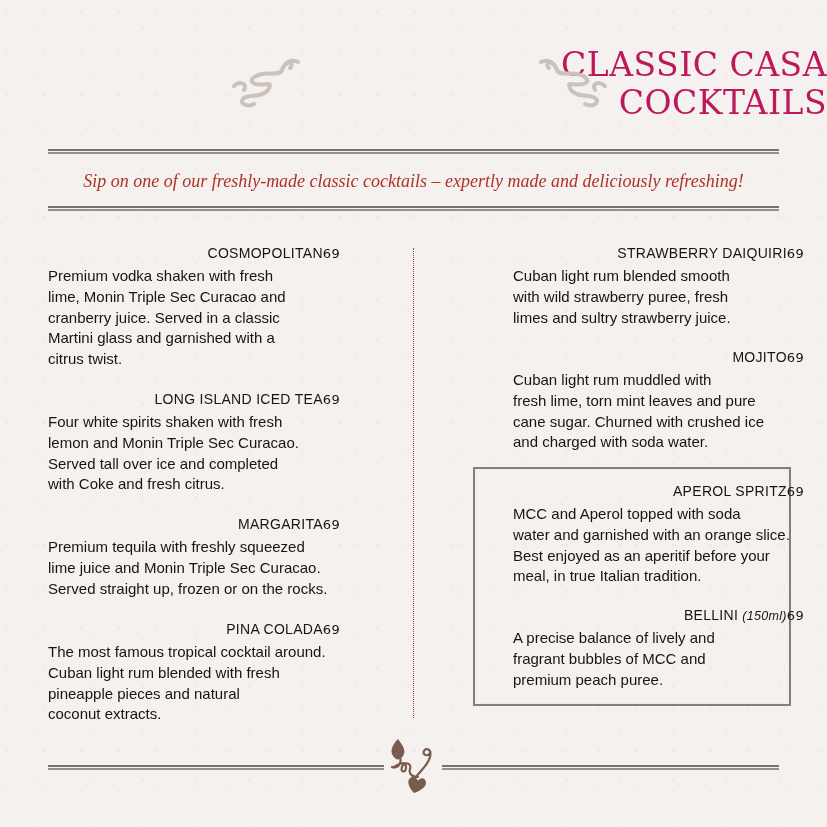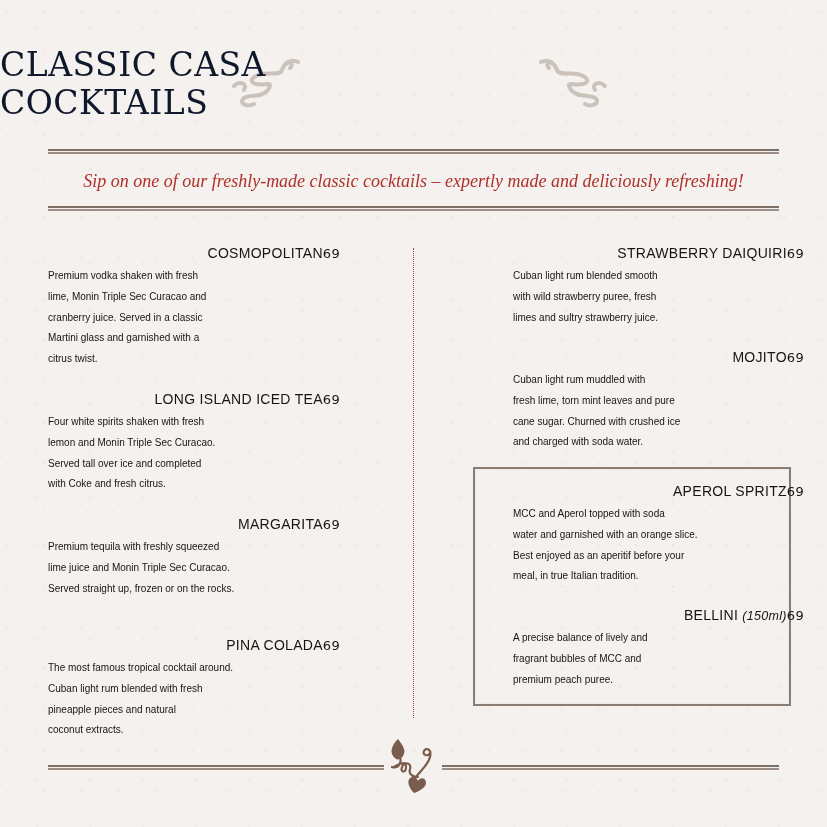--- a/index.html
+++ b/index.html
@@ -10,22 +10,22 @@
         radial-gradient(circle at 20% 30%, rgba(200,190,180,0.12) 0 1px, transparent 2px),
         radial-gradient(circle at 70% 60%, rgba(200,190,180,0.12) 0 1px, transparent 2px);
       background-size: 37px 41px, 53px 47px;
       position: relative;
       font-family: "Liberation Serif", "DejaVu Serif", serif;
       color: #1a1410;
     }
     .title {
       position: absolute;
       left: 0; right: 0; top: 46px;
-      text-align: left;
-      color: #0f172a;
+      text-align: right;
+      color: #be185d;
       font-family: "DejaVu Serif", serif;
       font-size: 33px;
       line-height: 38px;
       letter-spacing: 0.5px;
     }
     .swirl { position: absolute; top: 50px; width: 80px; height: 66px; }
     .swirl.left { left: 226px; }
     .swirl.right { left: 533px; }
 
     .rule {
@@ -59,21 +59,21 @@
       font-family: "Liberation Sans", sans-serif;
       font-size: 14px;
       letter-spacing: 0.3px;
       line-height: 18px;
     }
     .item .name { text-transform: uppercase; }
     .item .name .sub { font-family: Liberation Sans, sans-serif; font-style: italic; font-size: 12.5px; text-transform: none; }
     .item .price { font-family: "DejaVu Sans", sans-serif; font-size: 13px; }
     .item .desc {
       font-family: "Liberation Sans", sans-serif;
-      font-size: 10px;
+      font-size: 15px;
       line-height: 20.8px;
       margin-top: 3px;
     }
 
     .left-col .item { left: 48px; width: 292px; }
     .right-col .item { left: 468px; width: 291px; margin-left: 45px; }
 
     .highlight-box {
       position: absolute; left: 473px; top: 467px; width: 318px; height: 239px;
       border: 2px solid #8a7d74;
@@ -141,21 +141,21 @@
       <span class="name">Margarita</span>
       <span class="price">69</span>
     </div>
     <div class="desc">
       <div>Premium tequila with freshly squeezed</div>
       <div>lime juice and Monin Triple Sec Curacao.</div>
       <div>Served straight up, frozen or on the rocks.</div>
     </div>
   </div>
 
-  <div class="item" style="top:620px;margin-top:16px;">
+  <div class="item" style="top:620px;">
     <div class="head">
       <span class="name">Pina Colada</span>
       <span class="price">69</span>
     </div>
     <div class="desc">
       <div>The most famous tropical cocktail around.</div>
       <div>Cuban light rum blended with fresh</div>
       <div>pineapple pieces and natural</div>
       <div>coconut extracts.</div>
     </div>

